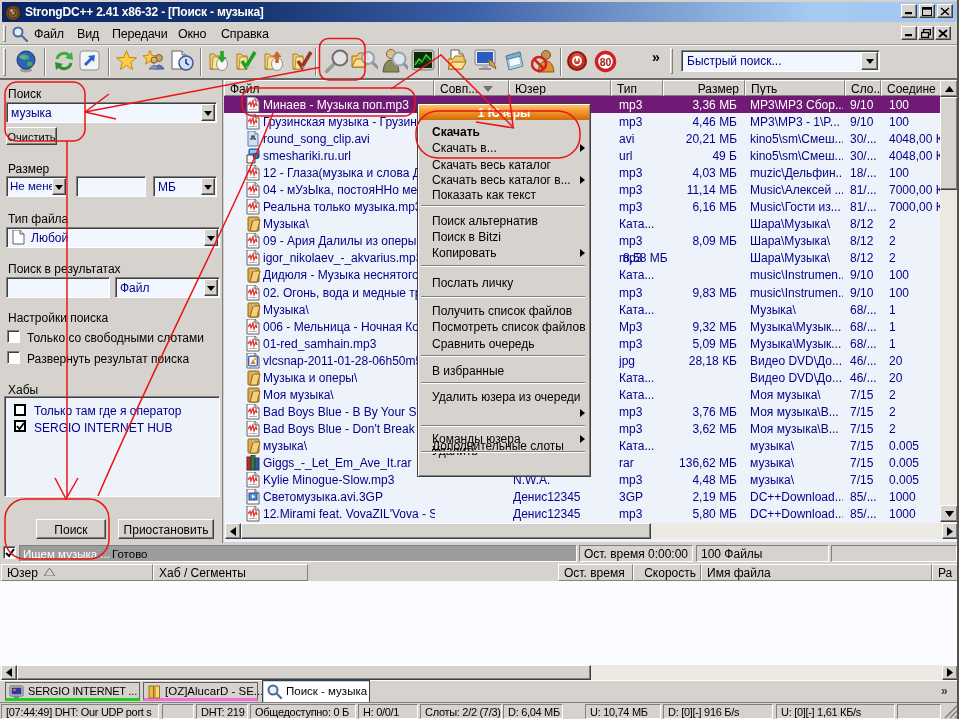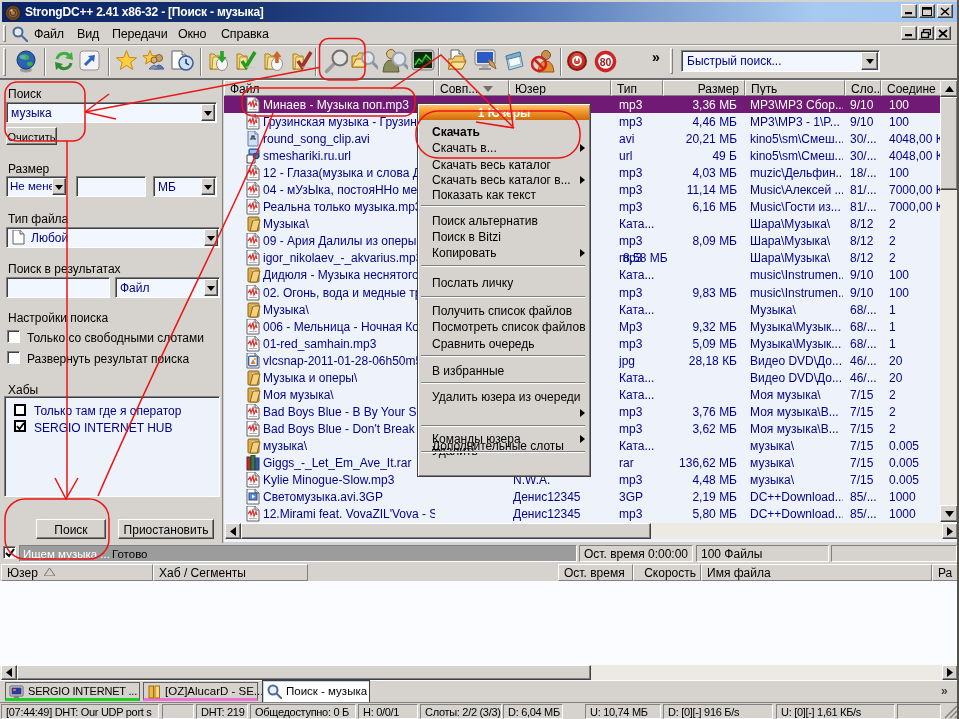--- a/index.html
+++ b/index.html
@@ -726,21 +726,21 @@
     <circle cx="7" cy="6" r="4.5" fill="#e8eef6" fill-opacity="0.85" stroke="#4a6a9a" stroke-width="2"></circle>
   </svg>
 <div class="ab" style="left:286px;top:685px;font-size:11.5px">Поиск - музыка</div>
 <div class="ab" style="left:941px;top:684px;font-weight:bold;color:#404040">»</div>
 <div class="ab" style="left:0;top:702px;width:959px;height:17px;background:#d6d3ce;border-top:1px solid #808080"></div>
 <div class="ab seg" style="left:1px;top:704px;width:158px;height:15px;font-size:11px;letter-spacing:-0.3px">[07:44:49] DHT: Our UDP port s</div>
 <div class="ab seg" style="left:162px;top:704px;width:32px;height:15px;font-size:11px;letter-spacing:-0.3px"></div>
 <div class="ab seg" style="left:196px;top:704px;width:52px;height:15px;font-size:11px;letter-spacing:-0.3px">DHT: 219</div>
 <div class="ab seg" style="left:250px;top:704px;width:106px;height:15px;font-size:11px;letter-spacing:-0.3px">Общедоступно: 0 Б</div>
 <div class="ab seg" style="left:358px;top:704px;width:60px;height:15px;font-size:11px;letter-spacing:-0.3px">H: 0/0/1</div>
-<div class="ab seg" style="left:420px;top:704px;width:82px;height:15px;font-size:11px;letter-spacing:-0.3px">Слоты: 2/2 (3/3)</div>
+<div class="ab seg" style="left:420px;top:704px;width:82px;height:15px;font-size:11px;letter-spacing:-0.3px">Слоты: 2/2 (7/3)</div>
 <div class="ab seg" style="left:503px;top:704px;width:60px;height:15px;font-size:11px;letter-spacing:-0.3px">D: 6,04 МБ</div>
 <div class="ab seg" style="left:585px;top:704px;width:76px;height:15px;font-size:11px;letter-spacing:-0.3px">U: 10,74 МБ</div>
 <div class="ab seg" style="left:663px;top:704px;width:110px;height:15px;font-size:11px;letter-spacing:-0.3px">D: [0][-] 916 Б/s</div>
 <div class="ab seg" style="left:776px;top:704px;width:119px;height:15px;font-size:11px;letter-spacing:-0.3px">U: [0][-] 1,61 КБ/s</div>
 <div class="ab seg" style="left:897px;top:704px;width:44px;height:15px;font-size:11px;letter-spacing:-0.3px"></div>
 <svg class="ab" style="left:944px;top:705px" width="14" height="14" viewBox="0 0 14 14">
     <path d="M13,1 L1,13 M13,6 L6,13 M13,11 L11,13" stroke="#808080" stroke-width="1.5"></path>
   </svg>
 <div class="ab" style="left:417px;top:103px;width:174px;height:374px;background:#d6d3ce;border:1px solid #404040;box-shadow:inset 1px 1px 0 #fff,inset -1px -1px 0 #808080;z-index:30"></div>
 <div class="ab" style="left:419px;top:105px;width:170px;height:15px;background:linear-gradient(180deg,#fdc473 0%,#f79b2e 40%,#cf6a0a 100%);z-index:31"></div>

